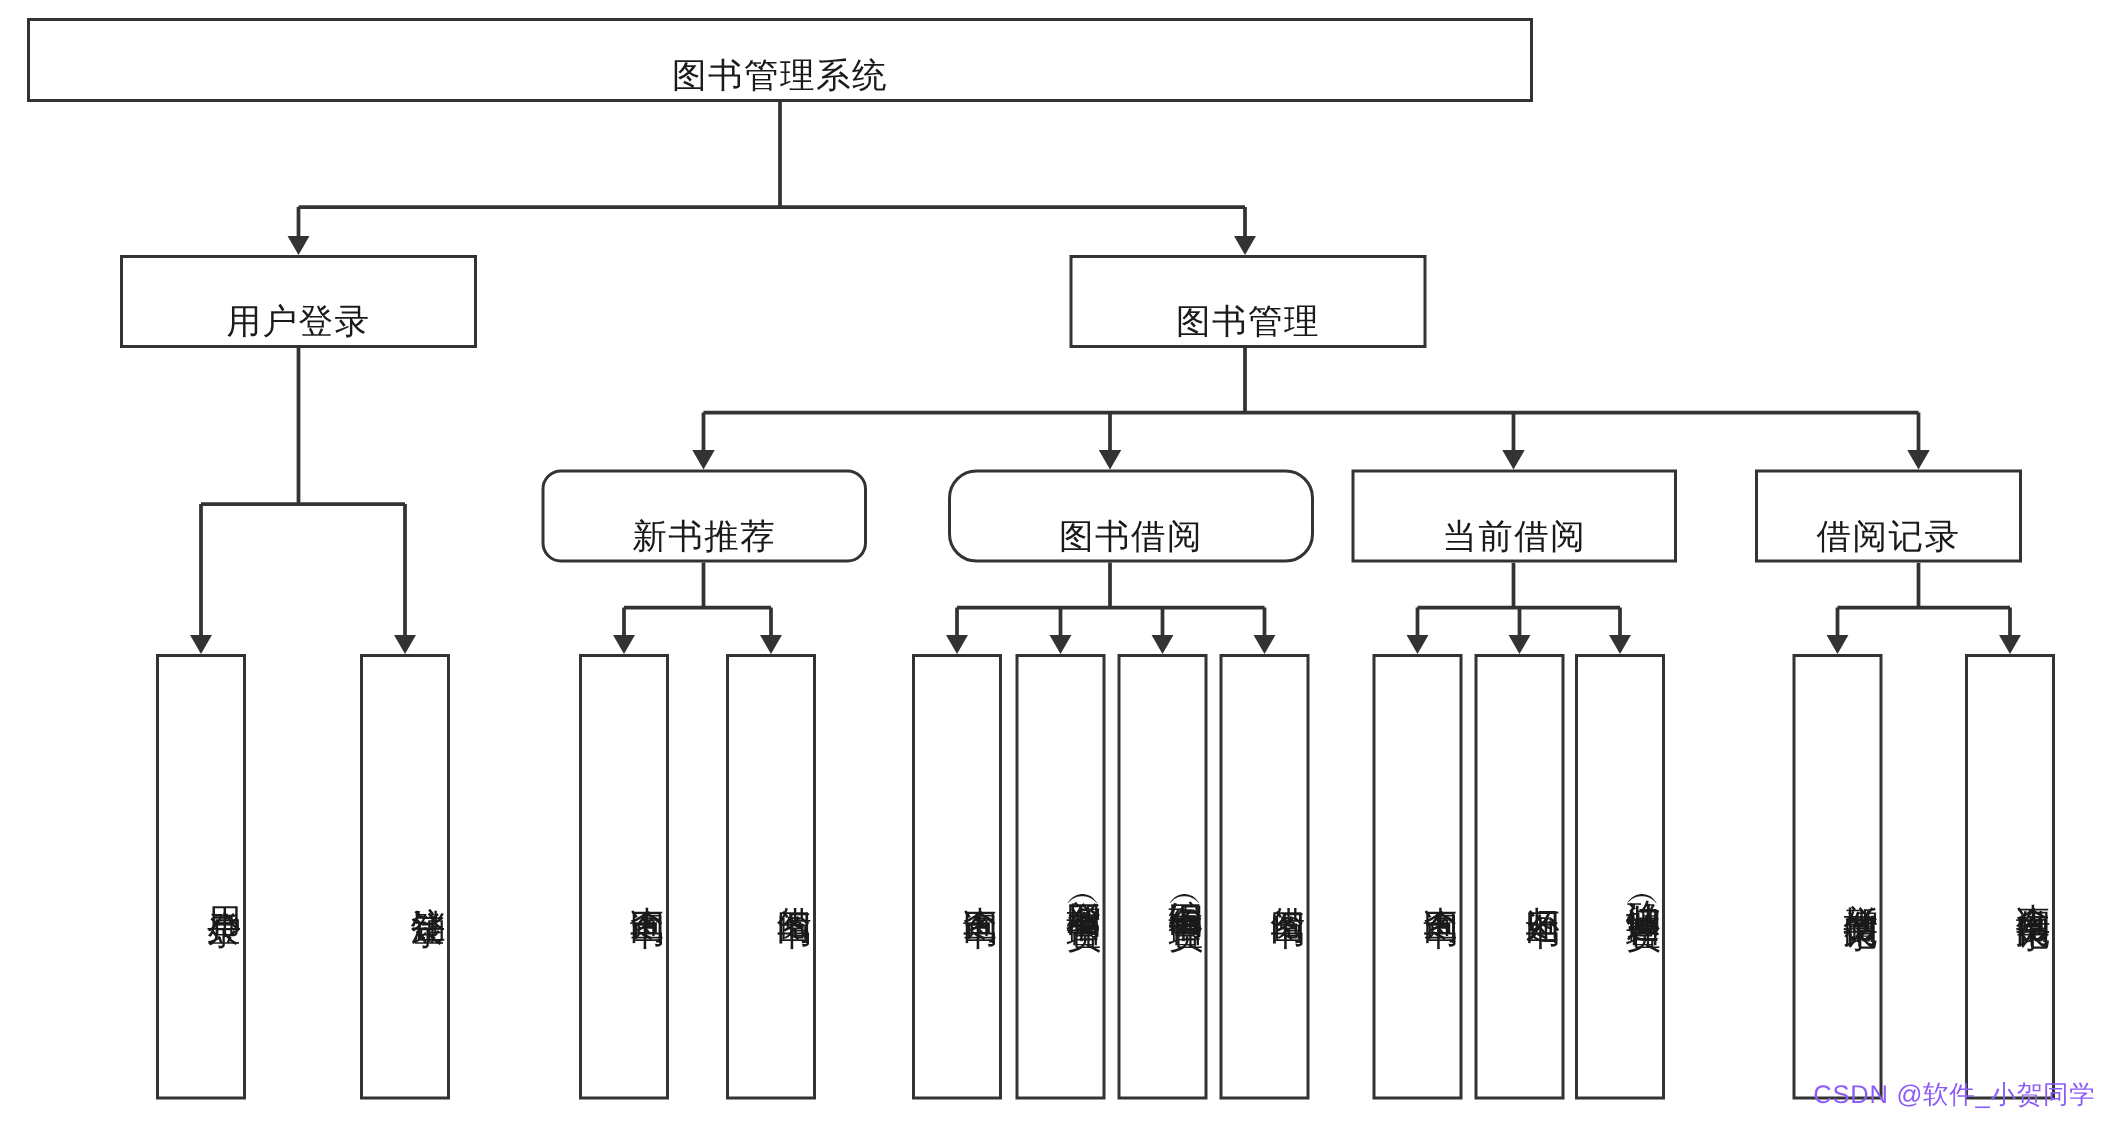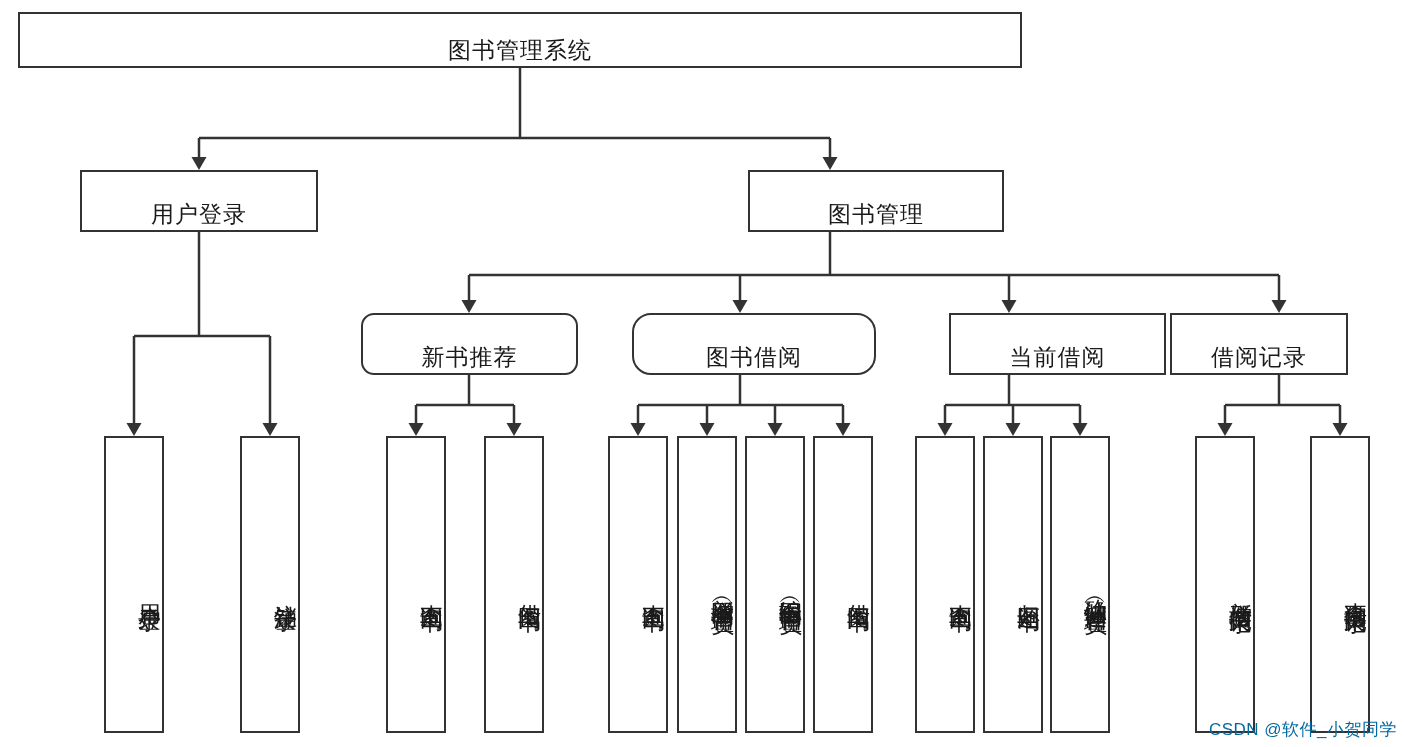--- a/index.html
+++ b/index.html
@@ -50,21 +50,21 @@
   .node.vert span {
     writing-mode: vertical-rl;
     text-orientation: upright;
     line-height: 1.05;
   }
   #watermark {
     position: absolute;
     right: 8px;
     bottom: 6px;
     font-size: 17px;
-    color: #0369a1;
+    color: #8b5cf6;
     white-space: nowrap;
     letter-spacing: 0.5px;
   }
 </style>
 </head>
 <body>
 
 <div id="canvas">
 
   <svg id="wires" viewBox="0 0 1405 747" xmlns="http://www.w3.org/2000/svg">
@@ -117,31 +117,31 @@
     </g>
   </svg>
 
   <div class="node horiz" style="left:18px; top:12px; width:1004px; height:56px;">
     <span>图书管理系统</span>
   </div>
 
   <div class="node horiz" style="left:80px; top:170px; width:238px; height:62px;">
     <span>用户登录</span>
   </div>
-  <div class="node horiz" style="left:748px; top:170px; width:256px; height:62px;">
+  <div class="node horiz" style="left:713px; top:170px; width:238px; height:62px;">
     <span>图书管理</span>
   </div>
 
   <div class="node horiz" style="left:361px; top:313px; width:217px; height:62px;border-radius:13px;">
     <span>新书推荐</span>
   </div>
   <div class="node horiz" style="left:632px; top:313px; width:244px; height:62px;border-radius:19px;">
     <span>图书借阅</span>
   </div>
-  <div class="node horiz" style="left:901px; top:313px; width:217px; height:62px;margin-left:48px;">
+  <div class="node horiz" style="left:901px; top:313px; width:217px; height:62px;">
     <span>当前借阅</span>
   </div>
   <div class="node horiz" style="left:1170px; top:313px; width:178px; height:62px;">
     <span>借阅记录</span>
   </div>
 
   <div class="node vert" style="left:104px; top:436px; width:60px; height:297px;">
     <span>用户登录</span>
   </div>
   <div class="node vert" style="left:240px; top:436px; width:60px; height:297px;">

